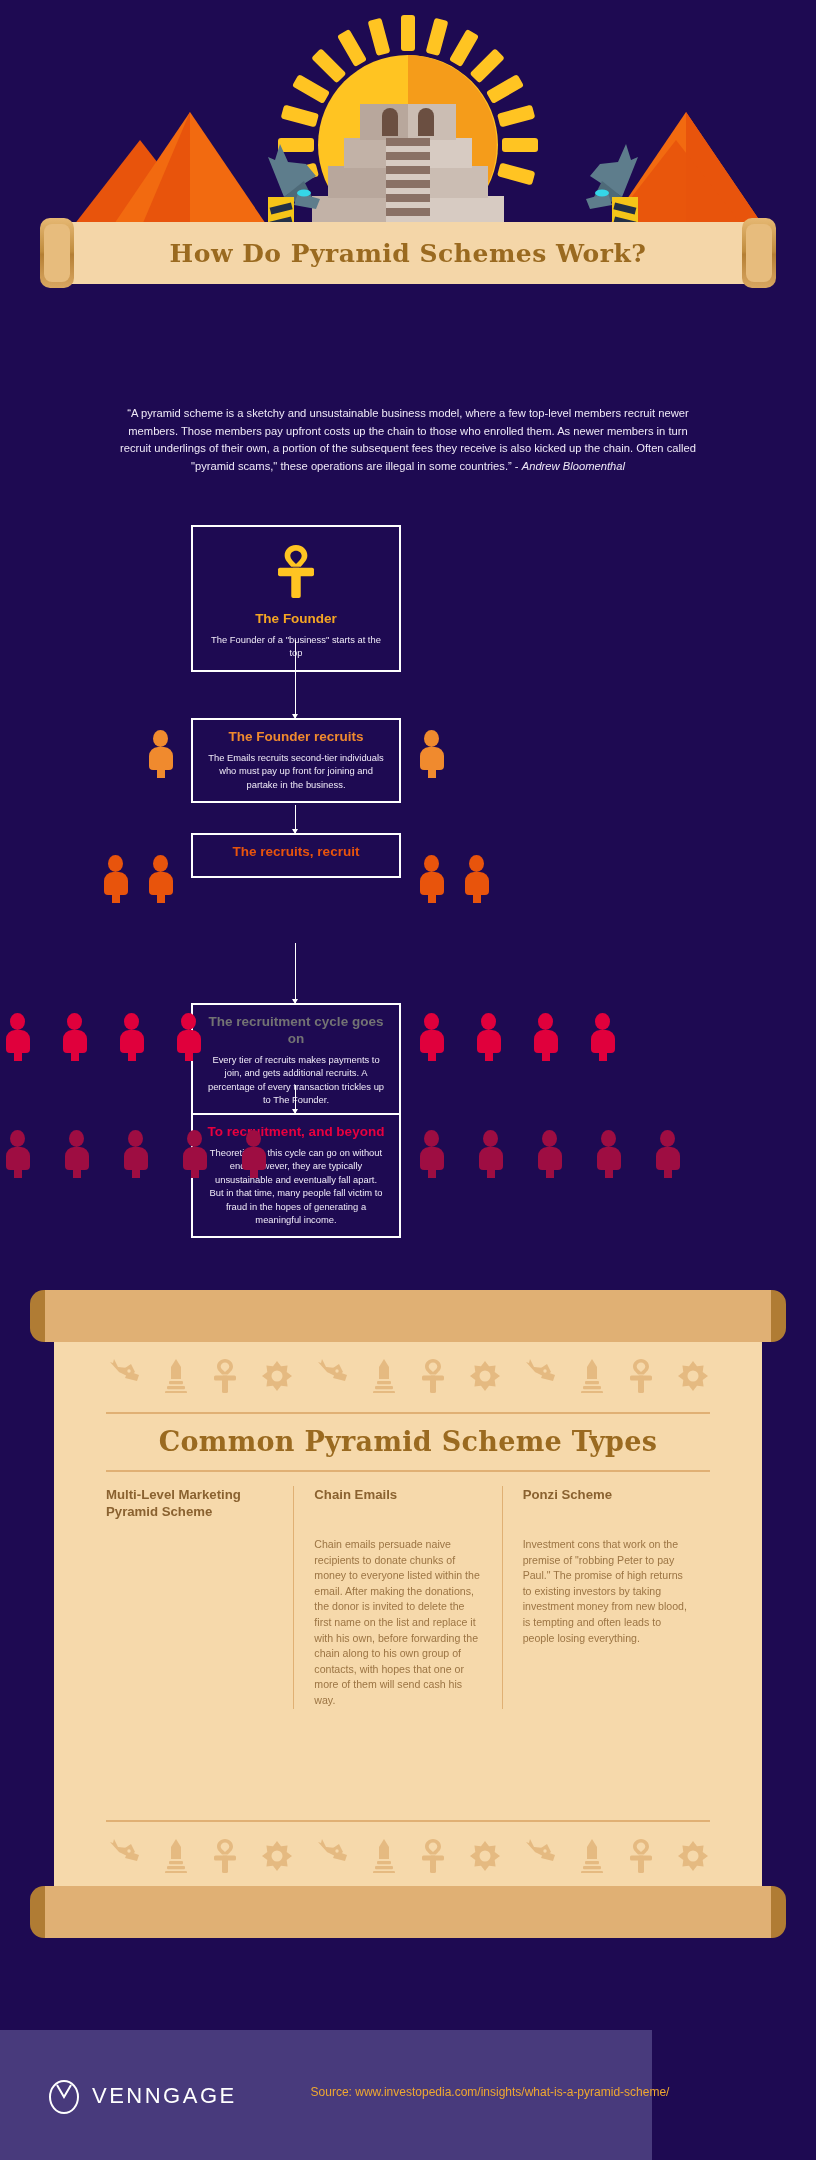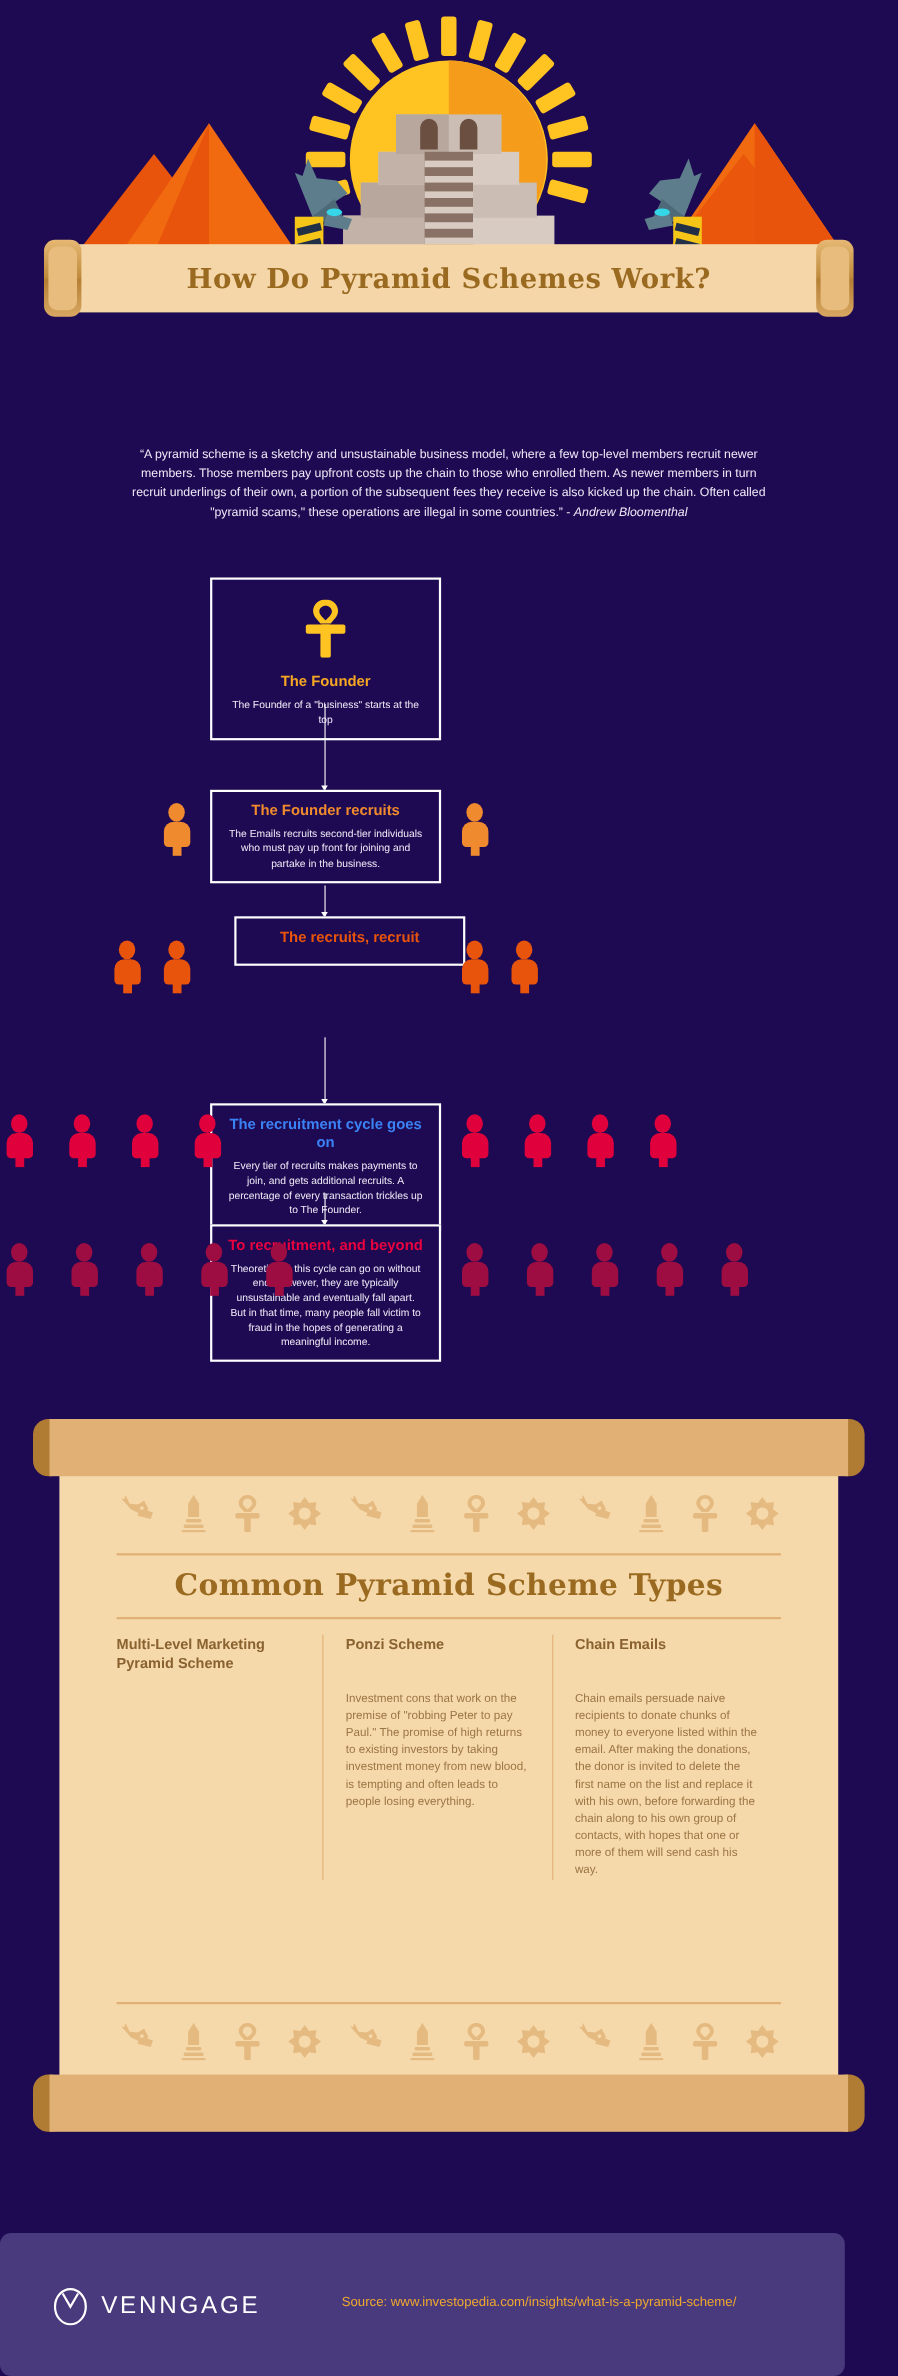--- a/index.html
+++ b/index.html
@@ -68,22 +68,22 @@
   .sp-title{position:absolute; left:52px; width:604px; text-align:center;
             font-family:"DejaVu Serif", serif; font-weight:bold; font-size:27px;
             color:#9a6a20; letter-spacing:.3px;}
   .cols{position:absolute; left:52px; top:148px; width:604px; display:flex;}
   .col{flex:1 1 0; padding:0 18px 0 0; position:relative;}
   .col + .col{border-left:1.5px solid #e0b074; padding-left:20px;}
   .col h4{margin:0; font-size:13.2px; font-weight:bold; color:#8a6230; line-height:17px;}
   .col p{margin:34px 0 0; font-size:10.6px; line-height:15.6px; color:#9c7544;}
 
   
-  .footer{position:absolute; left:0; bottom:0; width:768px; height:130px;
-          background:#483a7c;border-radius:10px;}
+  .footer{position:absolute; left:0; bottom:0; width:652px; height:130px;
+          background:#483a7c;}
   .vg{position:absolute; left:48px; top:48px; display:flex; align-items:center; gap:12px;}
   .vg-mark{width:32px; height:36px; position:relative;}
   .vg-name{font-size:22px; letter-spacing:2.5px; color:#ffffff;}
   .foot-txt{position:absolute; left:210px; top:48px; width:560px; text-align:center;}
   .foot-main{font-size:13.2px; color:#ffffff;}
   .foot-src{font-size:12px; color:#f0a830; margin-top:7px;}
 </style>
 </head>
 <body>
 
@@ -242,21 +242,21 @@
           <span class="legs" style="background:#f08a2e"></span>
         </div>
       </div>
       <div class="people" style="top: 205px; left: 416px; gap: 0px;">
         <div class="person">
           <span class="head" style="background:#f08a2e"></span>
           <span class="body" style="background:#f08a2e"></span>
           <span class="legs" style="background:#f08a2e"></span>
         </div>
       </div>
-      <div class="node" style="top: 308px; margin-left: 22px;">
+      <div class="node" style="top: 308px;">
         <h3 style="color: rgb(232, 84, 12);">The recruits, recruit</h3>
       </div>
       <div class="connector" style="top: 418px; height: 60px;"></div>
       <div class="people" style="top: 330px; left: 100px; gap: 14px;">
         <div class="person">
           <span class="head" style="background:#e8540c"></span>
           <span class="body" style="background:#e8540c"></span>
           <span class="legs" style="background:#e8540c"></span>
         </div>
         <div class="person">
@@ -271,21 +271,21 @@
           <span class="body" style="background:#e8540c"></span>
           <span class="legs" style="background:#e8540c"></span>
         </div>
         <div class="person">
           <span class="head" style="background:#e8540c"></span>
           <span class="body" style="background:#e8540c"></span>
           <span class="legs" style="background:#e8540c"></span>
         </div>
       </div>
       <div class="node" style="top: 478px;">
-        <h3 style="color: #3b82f6;">The recruitment cycle goes on</h3>
+        <h3 style="color: #737373;">The recruitment cycle goes on</h3>
         <p>Every tier of recruits makes payments to join, and gets additional recruits. A percentage of every transaction trickles up to The Founder.</p>
       </div>
       <div class="connector" style="top: 560px; height: 28px;"></div>
       <div class="people" style="top: 488px; left: 2px; gap: 26px;">
         <div class="person">
           <span class="head" style="background:#e0003c"></span>
           <span class="body" style="background:#e0003c"></span>
           <span class="legs" style="background:#e0003c"></span>
         </div>
         <div class="person">
@@ -455,26 +455,26 @@
         </div>
       <div class="hr" style="top:74px;"></div>
       <div class="sp-title" style="top:88px;">Common Pyramid Scheme Types</div>
       <div class="hr" style="top:132px;"></div>
 
       <div class="cols">
         <div class="col">
           <h4>Multi-Level Marketing Pyramid Scheme</h4>
         </div>
         <div class="col">
+          <h4>Chain Emails</h4>
+          <p>Chain emails persuade naive recipients to donate chunks of money to everyone listed within the email. After making the donations, the donor is invited to delete the first name on the list and replace it with his own, before forwarding the chain along to his own group of contacts, with hopes that one or more of them will send cash his way.</p>
+        </div>
+        <div class="col">
           <h4>Ponzi Scheme</h4>
           <p>Investment cons that work on the premise of "robbing Peter to pay Paul." The promise of high returns to existing investors by taking investment money from new blood, is tempting and often leads to people losing everything.</p>
-        </div>
-        <div class="col">
-          <h4>Chain Emails</h4>
-          <p>Chain emails persuade naive recipients to donate chunks of money to everyone listed within the email. After making the donations, the donor is invited to delete the first name on the list and replace it with his own, before forwarding the chain along to his own group of contacts, with hopes that one or more of them will send cash his way.</p>
         </div>
       </div>
 
       <div class="hr" style="top:482px;"></div>
       <div class="glyph-row" id="glyph-row-bottom" style="top:492px;">
           <span style="opacity: 0.75;"><svg width="34" height="34" viewBox="0 0 34 34" fill="#e0b074">
               <path d="M13 13 L4 3 L7 4 L8 0 L12 8 L22 9 L27 15 Z"></path>
               <path d="M13 13 L23 18 L29 13 L25 5 Z"></path>
               <path d="M22 12 L33 16 L31 22 L19 19 Z"></path>
               <circle cx="23" cy="12" r="1.7" fill="#f6d9ab"></circle>

